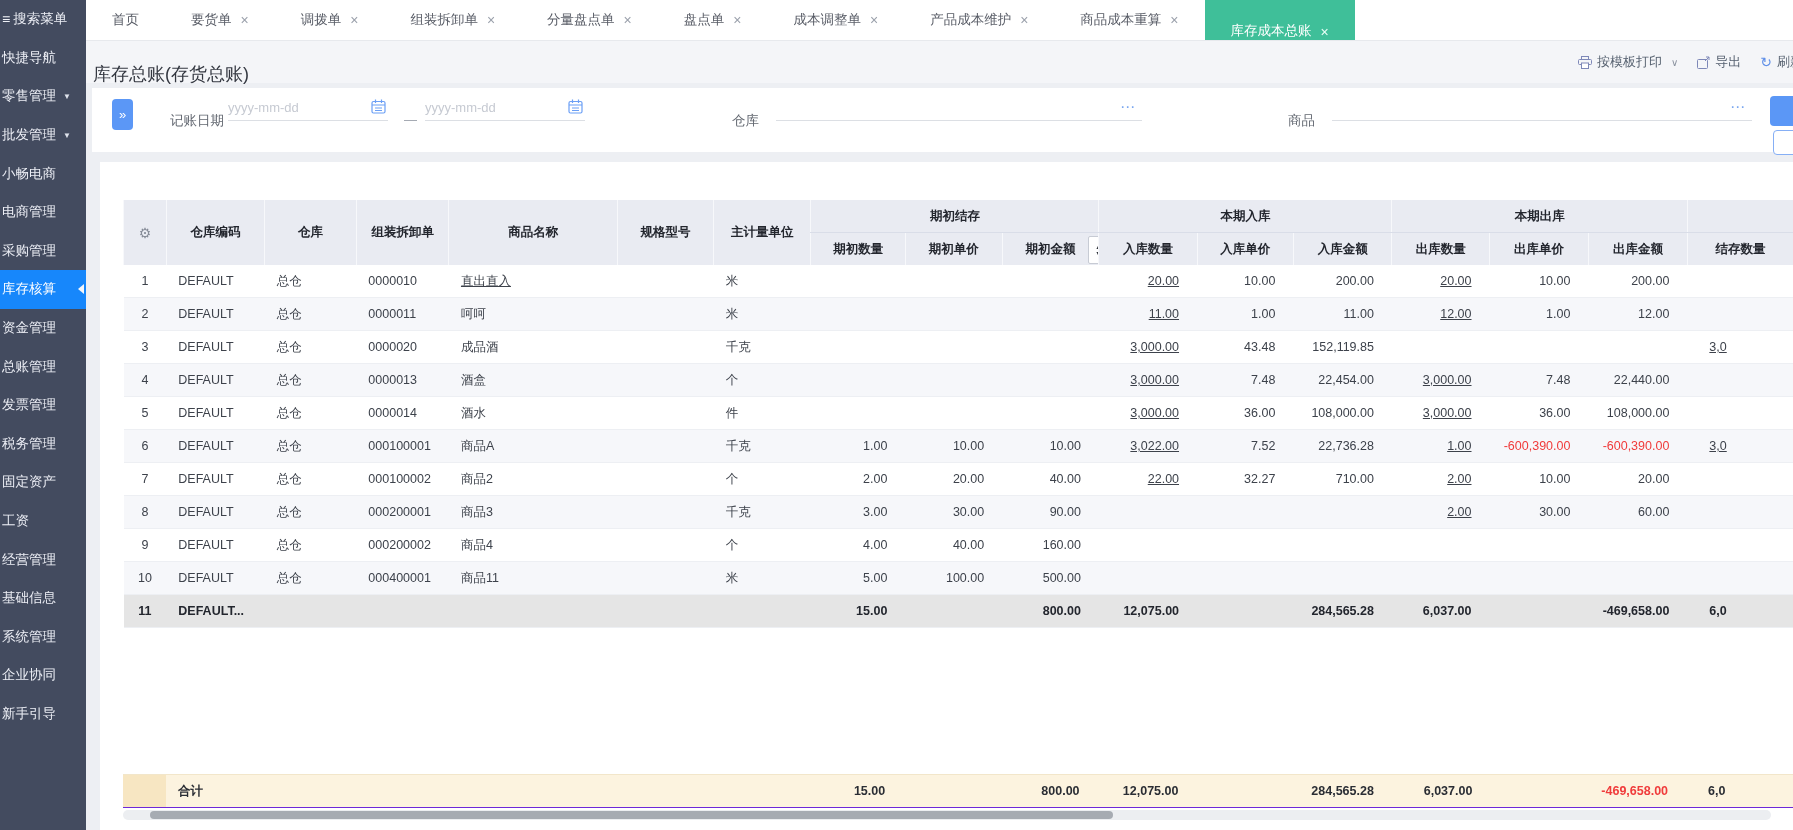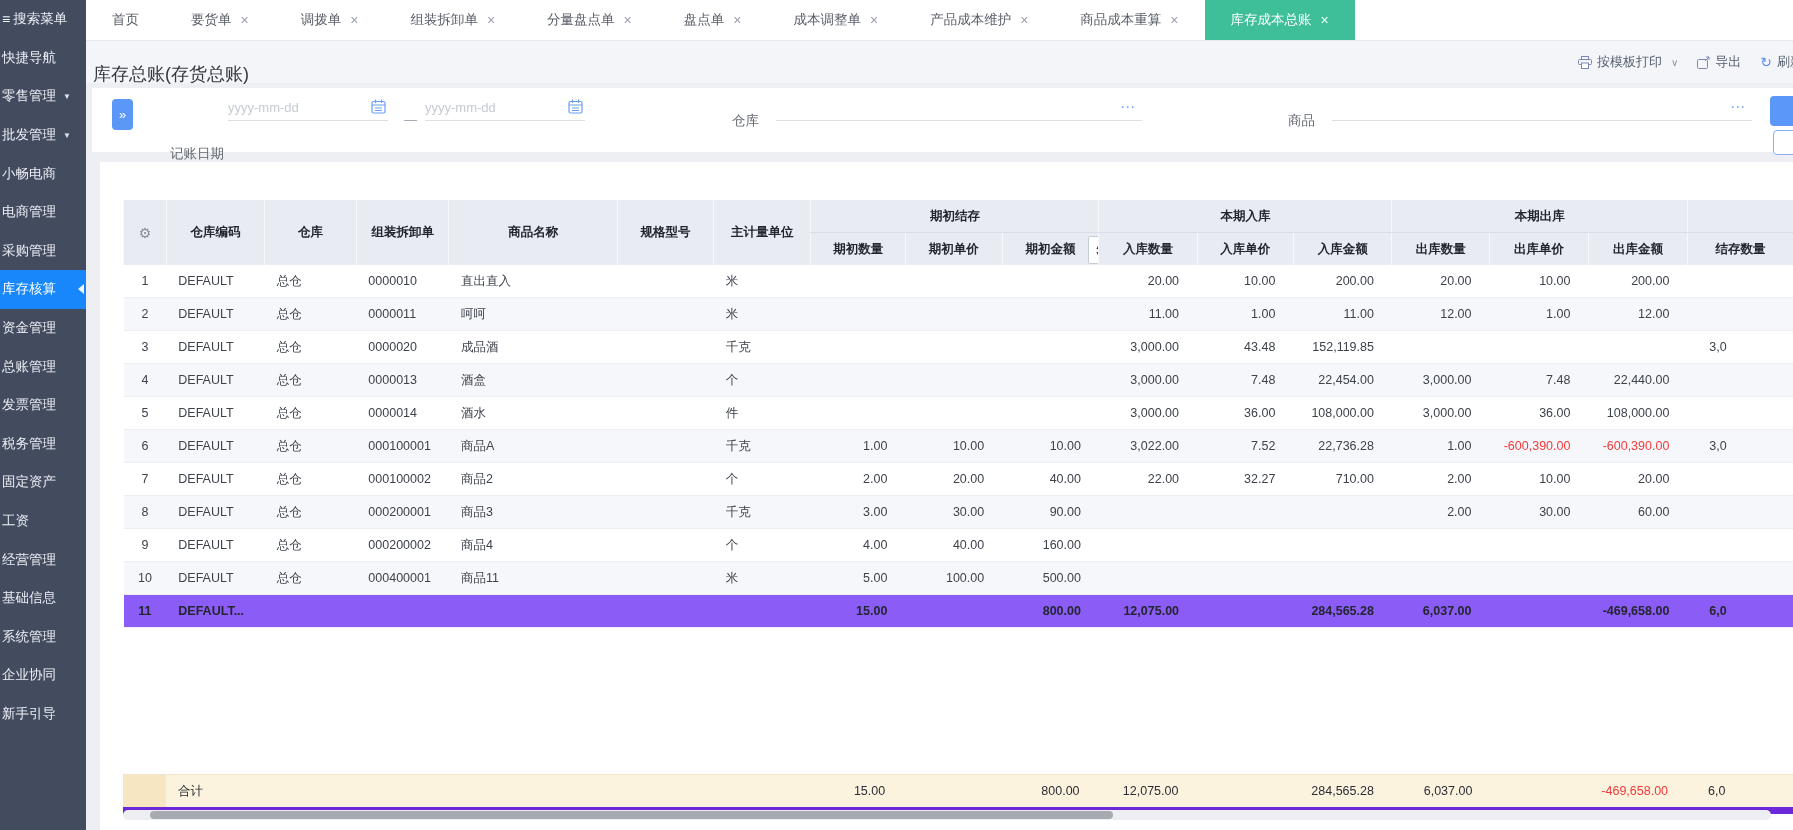--- a/index.html
+++ b/index.html
@@ -14,21 +14,21 @@
   .side-item .caret{font-size:8px;margin-left:7px;color:#dfe3ec;}
   .side-item.active{background:#1787fb;color:#fff;}
   .act-arrow{position:absolute;right:2px;top:50%;transform:translateY(-50%);width:0;height:0;
     border-top:5px solid transparent;border-bottom:5px solid transparent;border-right:6px solid #f4f6fa;}
 
   
   .tabbar{position:absolute;left:86px;top:0;width:1707px;height:40px;background:#fff;
     border-bottom:1px solid #e7e9ed;display:flex;align-items:stretch;z-index:4;}
   .tab{display:flex;align-items:center;padding:0 26px;font-size:13.5px;color:#585c66;cursor:pointer;white-space:nowrap;}
   .tab .x{margin-left:9px;font-size:14px;color:#9aa0ab;}
-  .tab.active{background:#3fbf99;color:#fff;}
+  .tab.active{background:#3fbf99;color:#fff;align-items:flex-end;}
   .tab.active .x{color:#eafff7;}
 
   
   .pagehead{position:absolute;left:86px;top:41px;width:1707px;height:42px;background:#f4f5f8;}
   .page-title{position:absolute;left:7px;top:9px;font-size:18px;color:#333740;font-weight:400;}
   .toolbar{position:absolute;left:1492px;top:12px;display:flex;gap:19px;align-items:center;
     font-size:13px;color:#55606f;white-space:nowrap;}
   .tool{display:flex;align-items:center;gap:5px;cursor:pointer;}
   .tool svg{display:block;}
   .chev{font-size:10px;color:#8b93a0;margin-left:4px;}
@@ -55,35 +55,35 @@
   .tablepanel{position:absolute;left:100px;top:162px;width:1693px;height:668px;background:#fff;}
   table{border-collapse:collapse;table-layout:fixed;}
   .maintable{position:absolute;left:23px;top:38px;}
   thead th{background:#e9ebf2;color:#23262e;font-weight:700;font-size:12.5px;height:32px;
     border-left:1px solid #f7f8fb;padding:0;white-space:nowrap;overflow:hidden;position:relative;}
   thead tr.grp th.gcell{border-bottom:1px solid #d9dde8;text-align:center;}
   .gear{color:#868c98;font-size:14px;font-weight:400;}
   tbody td{height:30px;font-size:12.5px;color:#3d424b;border-bottom:1px solid #edeff3;
     white-space:nowrap;overflow:hidden;}
   tbody tr.even td{background:#f6f7fa;}
-  tbody tr.sum-row td{background:#8b5cf6;}
+  tbody tr.sum-row td{background:#e5e5e5;}
   tbody tr.bold-row td{font-weight:700;color:#23262e;}
   td.l{text-align:left;padding-left:12px;}
   td.r{text-align:right;padding-right:18px;}
   td.c,th.c{text-align:center;}
   td.sl{text-align:left;padding-left:22px;}
-  .lnk{cursor:pointer;text-align:center;}
+  .lnk{text-decoration:underline;cursor:pointer;text-align:center;}
   .neg{color:#f03b3b;}
   .spinbox{position:absolute;right:-10px;top:3px;width:18px;height:26px;background:#fff;
     border:1px solid #c7cbd4;border-radius:2px;display:flex;flex-direction:column;align-items:center;
     justify-content:center;line-height:7px;font-size:7px;color:#2c2f36;z-index:3;cursor:pointer;}
 
   .totaltable{position:absolute;left:23px;top:612px;}
-  .totaltable td{height:30px;font-size:12.5px;font-weight:400;color:#2a2d34;background:#fcf3df;
-    border-top:1px solid #f2e6ca;border-bottom:7px solid #6d28d9;white-space:nowrap;overflow:hidden;}
+  .totaltable td{height:30px;font-size:12.5px;font-weight:700;color:#2a2d34;background:#fcf3df;
+    border-top:1px solid #f2e6ca;border-bottom:1px solid #6d28d9;white-space:nowrap;overflow:hidden;}
   .totaltable td.first{background:#f7e6c2;}
   .totaltable td.neg{color:#f03b3b;}
 
   .hscroll{position:absolute;left:23px;top:648px;width:1648px;height:10px;background:#eceef1;border-radius:5px;}
   .hscroll .thumb{position:absolute;left:27px;top:1px;width:963px;height:8px;background:#a6abb2;border-radius:4px;}
 </style>
 </head>
 <body>
 
 <div id="app">
@@ -220,21 +220,21 @@
       <div class="tool">
         <span class="refresh-glyph">↻</span>
         <span>刷新</span>
       </div>
     </div>
   </header>
 
   <section class="filterpanel">
     <button class="collapse-btn">»</button>
 
-    <span class="flabel" style="left:78px;margin-top:33px;">记账日期</span>
+    <span class="flabel" style="left:78px;">记账日期</span>
     <div class="funder" style="left:136px;width:160px;">
       <input placeholder="yyyy-mm-dd" style="">
       <span class="cal">
         <svg width="15" height="15" viewBox="0 0 15 15" fill="none" stroke="#6b9ff5" stroke-width="1.2">
           <rect x="1" y="2.5" width="13" height="11.5" rx="1.5"></rect>
           <path d="M4.5 0.5 V4 M10.5 0.5 V4 M1 6 H14 M4 9 H11 M4 11.5 H11"></path>
         </svg>
       </span>
     </div>
     <span class="dash" style="left:312px;">—</span>

